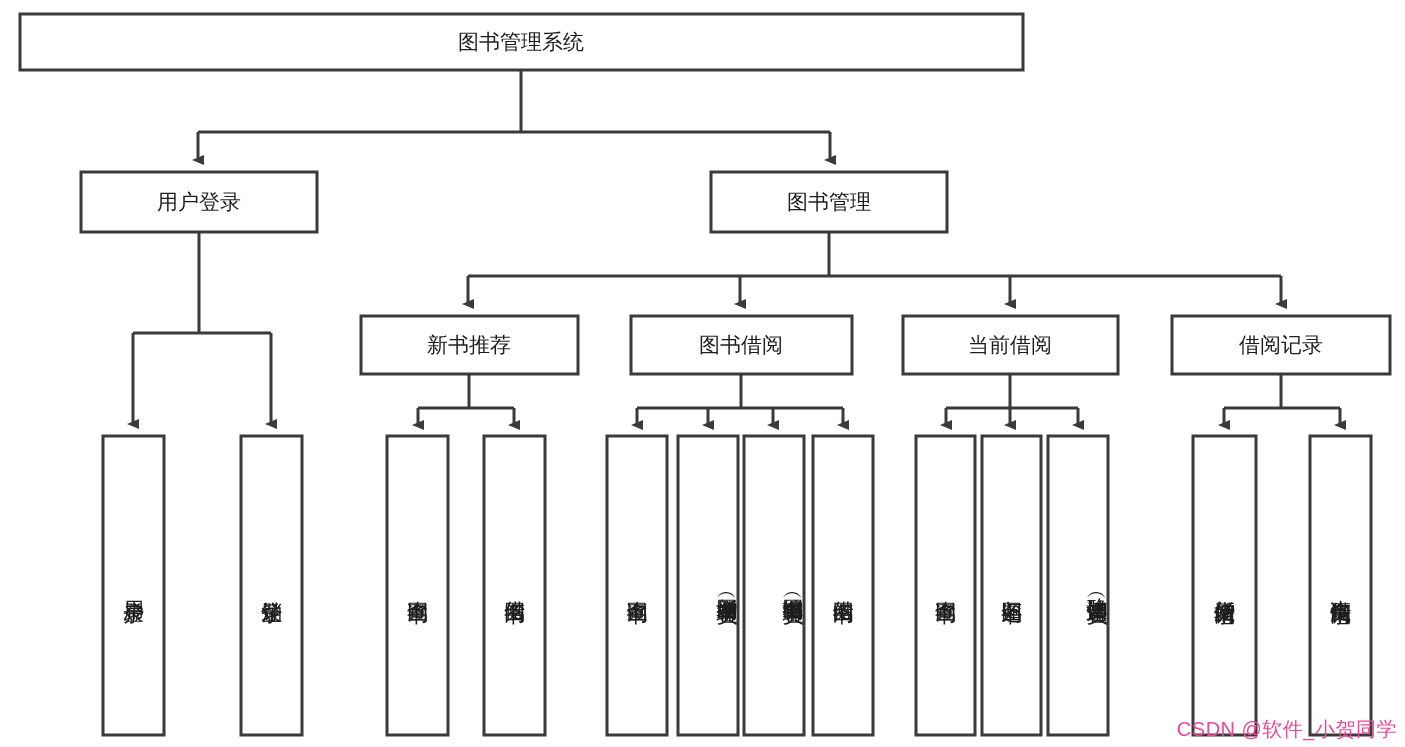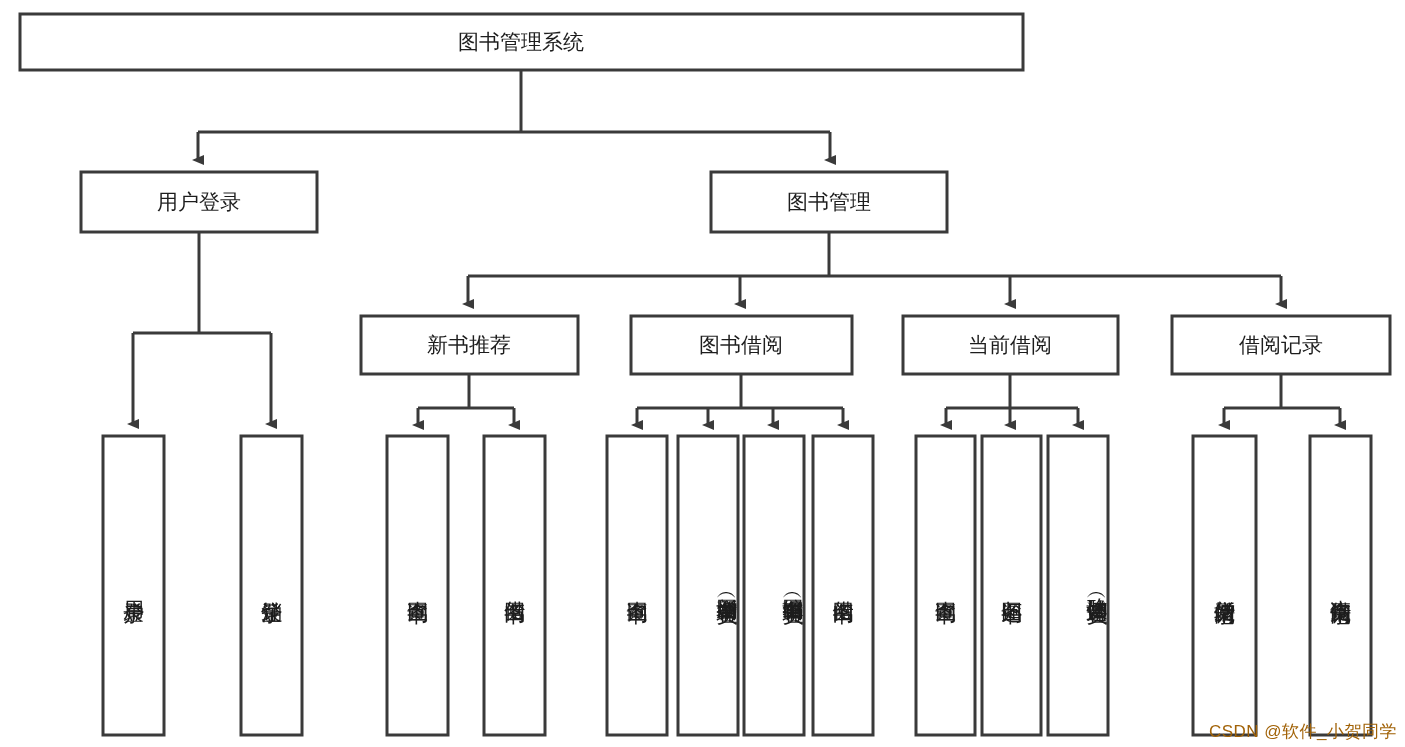--- a/index.html
+++ b/index.html
@@ -62,22 +62,22 @@
     color: #1d1d1d;
     letter-spacing: 1px;
     white-space: nowrap;
     pointer-events: none;
   }
   .watermark {
     position: absolute;
     right: 8px;
     bottom: 4px;
     font-family: "Liberation Sans", "DejaVu Sans", sans-serif;
-    font-size: 17px;
-    color: #a16207;
+    font-size: 20px;
+    color: #ec4899;
     letter-spacing: 0.5px;
     user-select: none;
   }
 </style>
 </head>
 <body>
 
 <div id="diagram-root">
 
   <svg class="flow" viewBox="0 0 1405 747" xmlns="http://www.w3.org/2000/svg">

